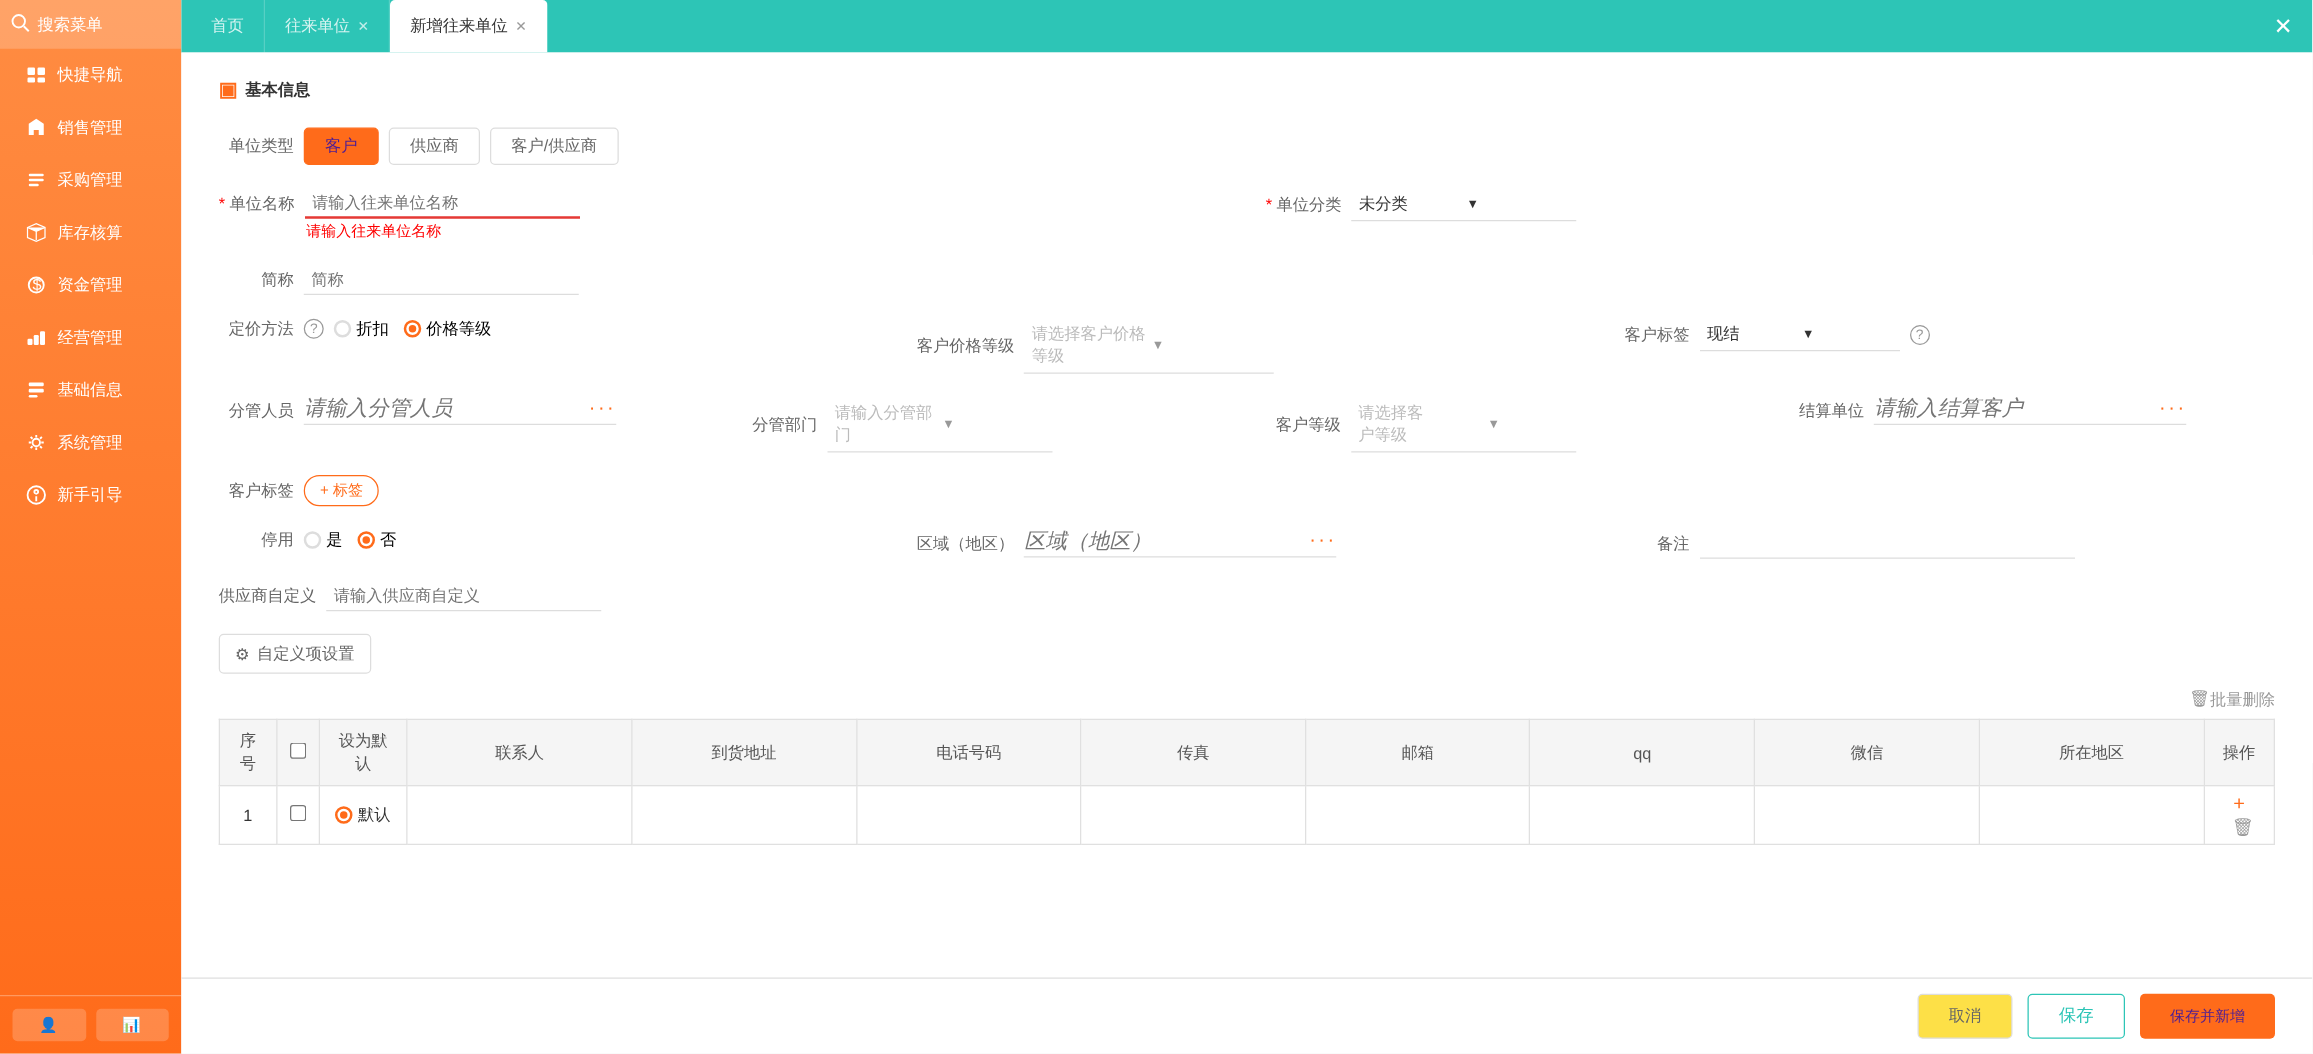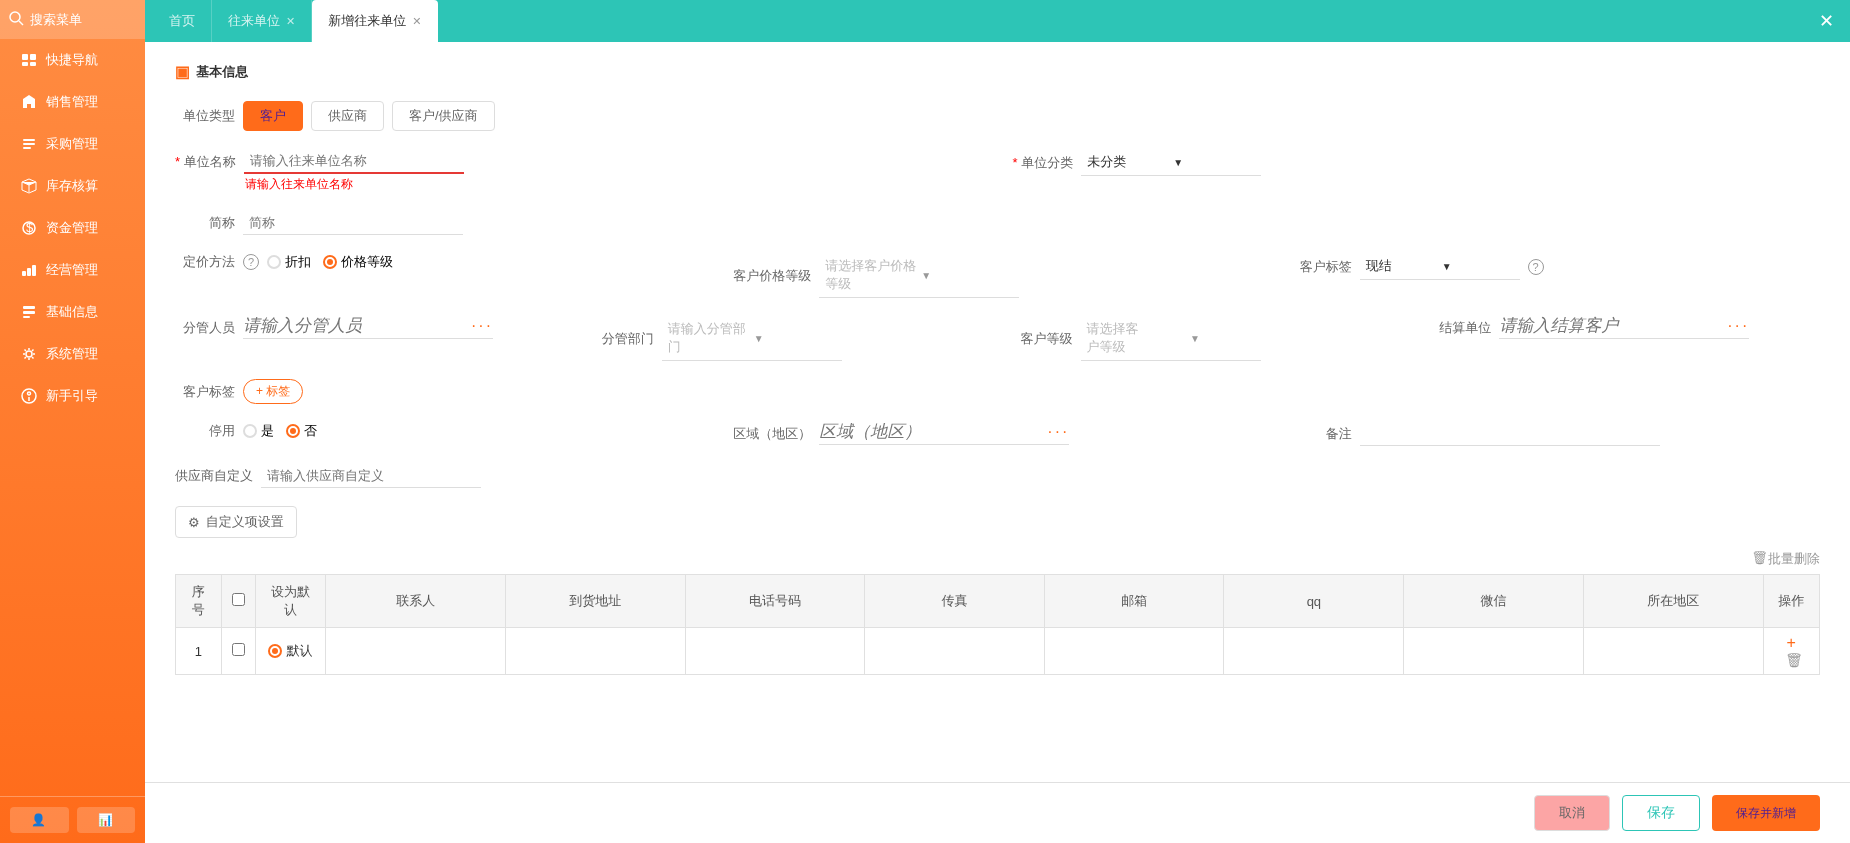--- a/index.html
+++ b/index.html
@@ -317,21 +317,21 @@
       display: flex;
       justify-content: flex-end;
       gap: 12px;
       padding: 12px 30px;
       border-top: 1px solid #e0e0e0;
       background: white;
       flex-shrink: 0;
     }
     .btn-cancel {
       border: 1px solid #ddd;
-      background: #fca5a5;
+      background: #fde047;
       padding: 8px 24px;
       border-radius: 4px;
       cursor: pointer;
       color: #666;
       font-size: 13px;
     }
     .btn-save {
       border: 1px solid #2dc5b6;
       background: white;
       color: #2dc5b6;

